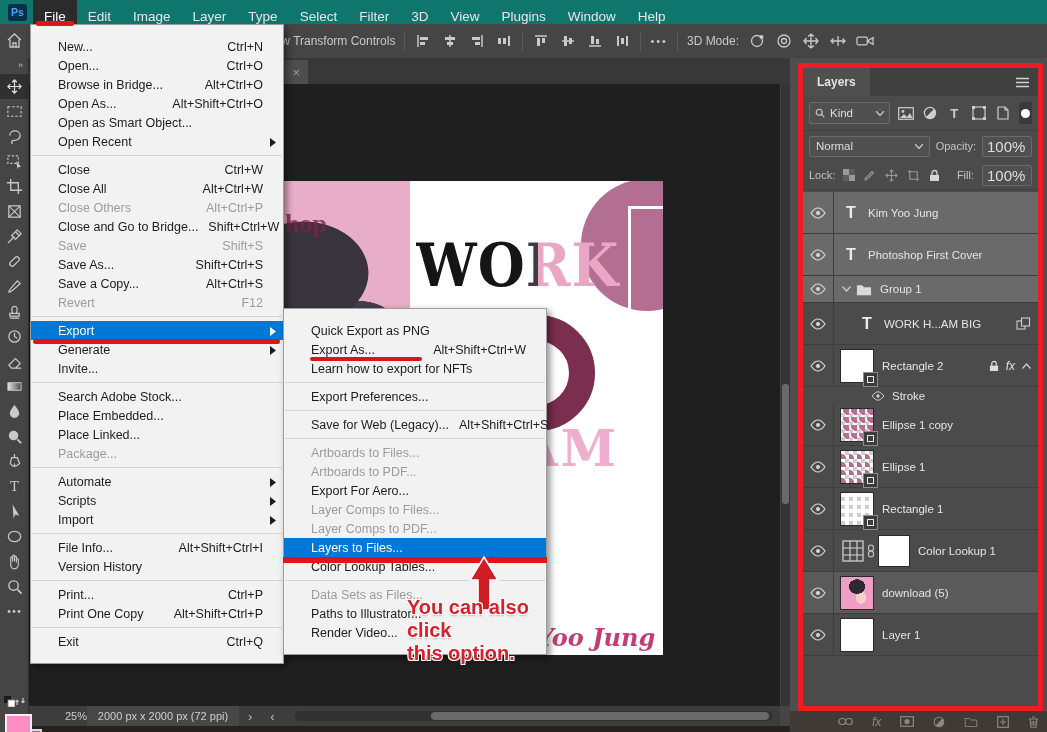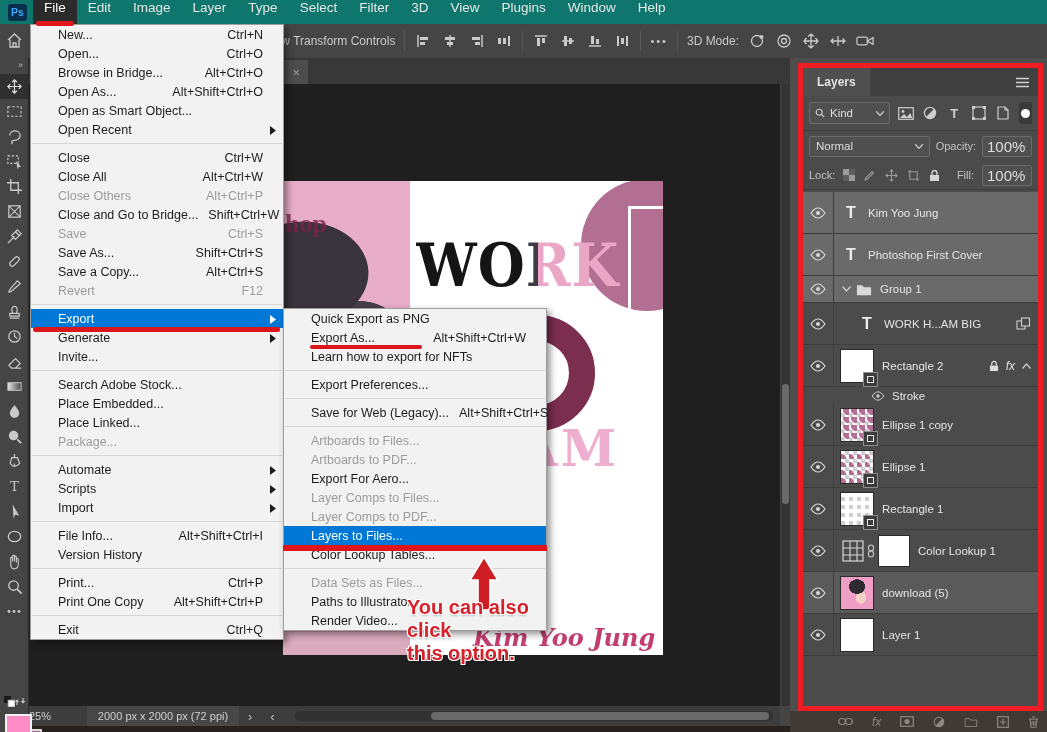--- a/index.html
+++ b/index.html
@@ -4,21 +4,21 @@
 <style>
   html,body{margin:0;padding:0;background:#222;}
   .screen{position:relative;width:1047px;height:732px;overflow:hidden;background:#454545;
     font-family:"Liberation Sans",sans-serif;-webkit-font-smoothing:antialiased;}
   svg{display:block;}
   
   .menubar{position:absolute;left:0;top:0;width:1047px;height:24px;background:#0f766e;
     display:flex;align-items:center;z-index:45;color:#e6e6e6;font-size:13.5px;}
   .pslogo{width:19px;height:17px;margin:0 6px 0 8px;background:#072f4b;border-radius:3px;
     color:#41a9f7;font-size:10.5px;font-weight:bold;display:flex;align-items:center;justify-content:center;}
-  .mbitem{padding:0 11px;height:24px;display:flex;align-items:flex-start;position:relative;cursor:default;}
+  .mbitem{padding:0 11px;height:24px;display:flex;align-items:flex-end;position:relative;cursor:default;}
   .mbitem.active{background:#2b2b2b;color:#fff;}
   .mbitem.active::after{content:"";position:absolute;left:3px;right:3px;bottom:-2px;height:5px;
     background:#e0151b;border-radius:2px;}
   
   .optbar{position:absolute;left:0;top:24px;width:1047px;height:34px;background:#454545;
     border-bottom:1px solid #2c2c2c;color:#c9c9c9;}
   .homeic{position:absolute;left:6px;top:8px;}
   .optrow{position:absolute;left:238px;top:0;height:34px;display:flex;align-items:center;gap:9px;
     font-size:12px;white-space:nowrap;}
   .optchk{width:11px;height:11px;border:1px solid #9a9a9a;background:#454545;}
@@ -67,21 +67,21 @@
   .amword{position:absolute;left:236px;top:238px;font-family:"DejaVu Serif",serif;font-weight:bold;
     font-size:50px;letter-spacing:3px;color:#efaecd;}
   .signature{position:absolute;left:190px;top:442px;font-family:"DejaVu Serif",serif;font-style:italic;
     font-weight:bold;font-size:24px;color:#c23e70;}
   .botstrip{position:absolute;left:0;top:447px;width:127px;height:27px;background:#d9abbc;border-top:4px solid #cb93a9;}
   .vscroll{position:absolute;left:781px;top:84px;width:9px;height:622px;background:#343434;}
   .vthumb{position:absolute;left:1px;top:300px;width:7px;height:120px;background:#696969;border-radius:3px;}
   
   .statusbar{position:absolute;left:29px;top:706px;width:751px;height:20px;background:#3d3d3d;
     color:#cfcfcf;font-size:11px;display:flex;align-items:center;}
-  .zoomlvl{width:58px;text-align:left;}
+  .zoomlvl{width:58px;text-align:right;}
   .docinfo{width:152px;height:20px;background:#474747;display:flex;align-items:center;justify-content:center;}
   .sb-chev{padding:0 9px;color:#bdbdbd;font-size:13px;}
   .hscroll{position:absolute;left:266px;top:5px;width:478px;height:10px;background:#313131;border-radius:5px;}
   .hthumb{position:absolute;left:136px;top:1px;width:338px;height:8px;background:#6a6a6a;border-radius:4px;}
   .botdark{position:absolute;left:0;top:726px;width:790px;height:6px;background:#27221f;}
   
   .rightregion{position:absolute;left:790px;top:58px;width:257px;height:674px;background:#4e4e4e;}
   .panel{position:absolute;left:803px;top:68px;width:235px;height:638px;background:#4b4b4b;
     color:#dedede;font-size:11.5px;}
   .ptabs{height:28px;background:#404040;display:flex;align-items:center;}
@@ -146,21 +146,21 @@
   .foldic{margin-right:8px;}
   .adjgrid{margin:0 0 0 8px;}
   .chainic{margin:0 3px;}
   .smallthumb{width:30px;height:30px;background:#fff;border:1px solid #2a2a2a;margin-right:8px;flex:none;}
   .panel-redbox{position:absolute;left:798px;top:63px;width:235px;height:638px;
     border:5px solid #ee1c23;z-index:58;pointer-events:none;}
   .pfooter{position:absolute;left:790px;top:711px;width:257px;height:21px;background:#3f3a36;
     display:flex;align-items:center;gap:19px;padding-left:48px;box-sizing:border-box;color:#8d8781;font-size:11px;}
   
   .popup{position:absolute;background:#f2f2f2;border:1px solid #9e9e9e;
-    box-shadow:3px 3px 7px rgba(0,0,0,.45);padding:0 0;font-size:12.5px;color:#1c1c1c;}
+    box-shadow:3px 3px 7px rgba(0,0,0,.45);padding:12px 0;font-size:12.5px;color:#1c1c1c;}
   .filemenu{left:30px;top:24px;width:252px;z-index:40;}
   .exportmenu{left:283px;top:308px;width:262px;z-index:41;}
   .mrow{position:relative;height:19px;display:flex;align-items:center;padding:0 20px 0 27px;white-space:nowrap;}
   .mrow .msc{margin-left:auto;padding-left:10px;}
   .mrow.disabled{color:#9c9c9c;gap:21px;}
   .mrow.highlight{background:#0078d7;color:#fff;}
   .marr{display:none;position:absolute;right:7px;top:5.5px;}
   .marr.show{display:block;}
   .msep{height:1px;background:#d6d6d6;margin:4px 1px;}
   .mrow.ann-full::after{content:"";position:absolute;left:2px;right:3px;bottom:-4px;height:5px;
@@ -938,21 +938,21 @@
       </div>
 
       <div class="mrow">
         <span class="mlbl">Close and Go to Bridge...</span>
         <span class="msc">Shift+Ctrl+W</span>
 
       </div>
 
       <div class="mrow disabled">
         <span class="mlbl">Save</span>
-        <span class="msc">Ctrl+S</span>
+        <span class="msc">Shift+S</span>
 
       </div>
 
       <div class="mrow">
         <span class="mlbl">Save As...</span>
         <span class="msc">Shift+Ctrl+S</span>
 
       </div>
 
       <div class="mrow">

